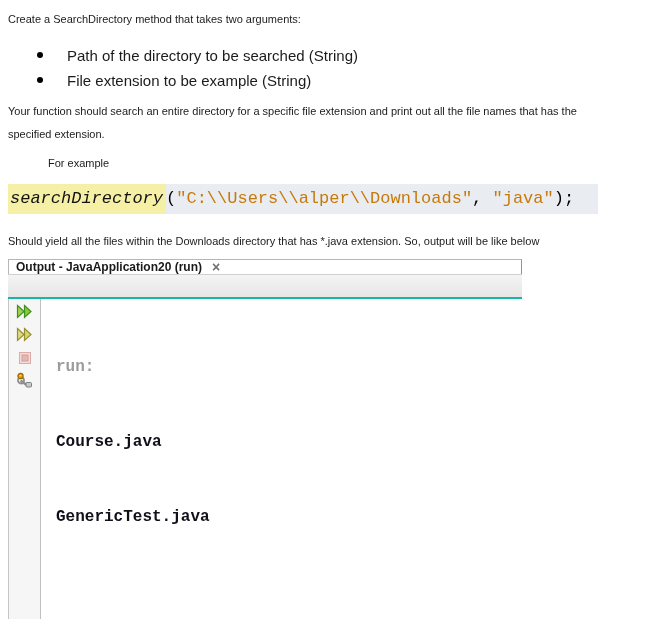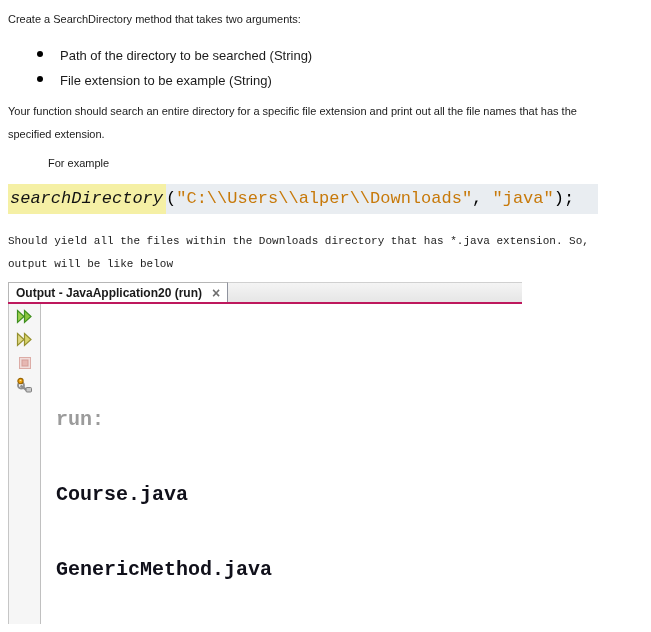--- a/index.html
+++ b/index.html
@@ -5,21 +5,21 @@
   * { margin: 0; padding: 0; box-sizing: border-box; }
   html, body { width: 651px; height: 632px; background: #ffffff; overflow: hidden; }
   body { font-family: "Liberation Sans", sans-serif; color: #1b1b1b; }
 
   .page { padding: 9px 8px 0 8px; width: 651px; }
 
   .para { font-size: 11px; line-height: 23px; max-width: 606px; }
   .p1 { margin-top: 0; line-height: 20px; }
 
   .bullets { list-style: none; margin-top: 14px; }
-  .bullets li { display: flex; align-items: baseline; font-size: 13px; line-height: 25px; padding-left: 29px; }
+  .bullets li { display: flex; align-items: baseline; font-size: 15px; line-height: 25px; padding-left: 29px; gap: 7px; }
   .dot { width: 6px; height: 6px; border-radius: 50%; background: #000; flex: 0 0 6px; margin-right: 17px; position: relative; top: -3px; }
 
   .desc { margin-top: 7px; }
   .example-label { margin-top: 6px; line-height: 22px; margin-left: 40px; }
 
   .code-line {
     margin-top: 10px;
     width: 590px;
     background: #e9edf1;
     font-family: "Liberation Mono", "DejaVu Sans Mono", monospace;
@@ -33,26 +33,26 @@
     display: inline-block;
     background: #f5f0a5;
     font-style: italic;
     color: #121212;
     margin: -5px 0 -5px 0;
     padding: 5px 3px 5px 2px;
   }
   .code-line .string { color: #c7790a; }
   .code-line .punct { color: #000000; }
 
-  .outro { margin-top: 16px; font-family: Liberation Mono, monospace; }
+  .outro { margin-top: 16px; }
 
   
   .output-window { margin-top: 6px; width: 514px; }
 
-  .tabbar { display: flex; height: 22px; width: 514px; border-bottom: 2px solid #be185d; }
+  .tabbar { display: flex; height: 40px; width: 514px; border-bottom: 2px solid #14b8a6; flex-direction: column; }
   .tab {
     display: flex; align-items: center;
     background: #ffffff;
     border-left: 1px solid #b6b6b6;
     border-top: 1px solid #b6b6b6;
     border-right: 1px solid #8f939e;
     padding: 0 7px 0 7px;
     font-size: 12px; font-weight: bold; color: #1a1a1a;
     white-space: nowrap;
   }
@@ -74,25 +74,24 @@
   .tool-btn {
     width: 22px; height: 20px; border: none; background: transparent;
     display: flex; align-items: center; justify-content: center;
     margin-bottom: 3px; padding: 0; cursor: pointer;
   }
   .console {
     flex: 1;
     padding: 6px 0 0 15px;
     font-family: "Liberation Mono", "DejaVu Sans Mono", monospace;
     font-weight: bold;
-    font-size: 20px;
+    font-size: 16px;
     line-height: 25px;
     color: #10101a;
     white-space: pre;
-    margin-top: 47px;
   }
   .cline.muted { color: #9b9b9b; }
 </style>
 </head>
 <body>
 
 <div class="page">
 
   <p class="para p1">Create a SearchDirectory method that takes two arguments:</p>
 
@@ -165,21 +164,20 @@
               <path d="M3.6 4 a1 1 0 0 1 1.8 0" stroke="#fff4d0" stroke-width="0.9" fill="none"></path>
             </svg>
           </span>
         </button>
 
       </div>
 
       <div class="console">
         <div class="cline muted">run:</div>
         <div class="cline">Course.java</div>
-        <div class="cline">GenericMethod.java</div>
         <div class="cline">GenericTest.java</div>
         
         
         
         
         
         
         
         
       </div>

